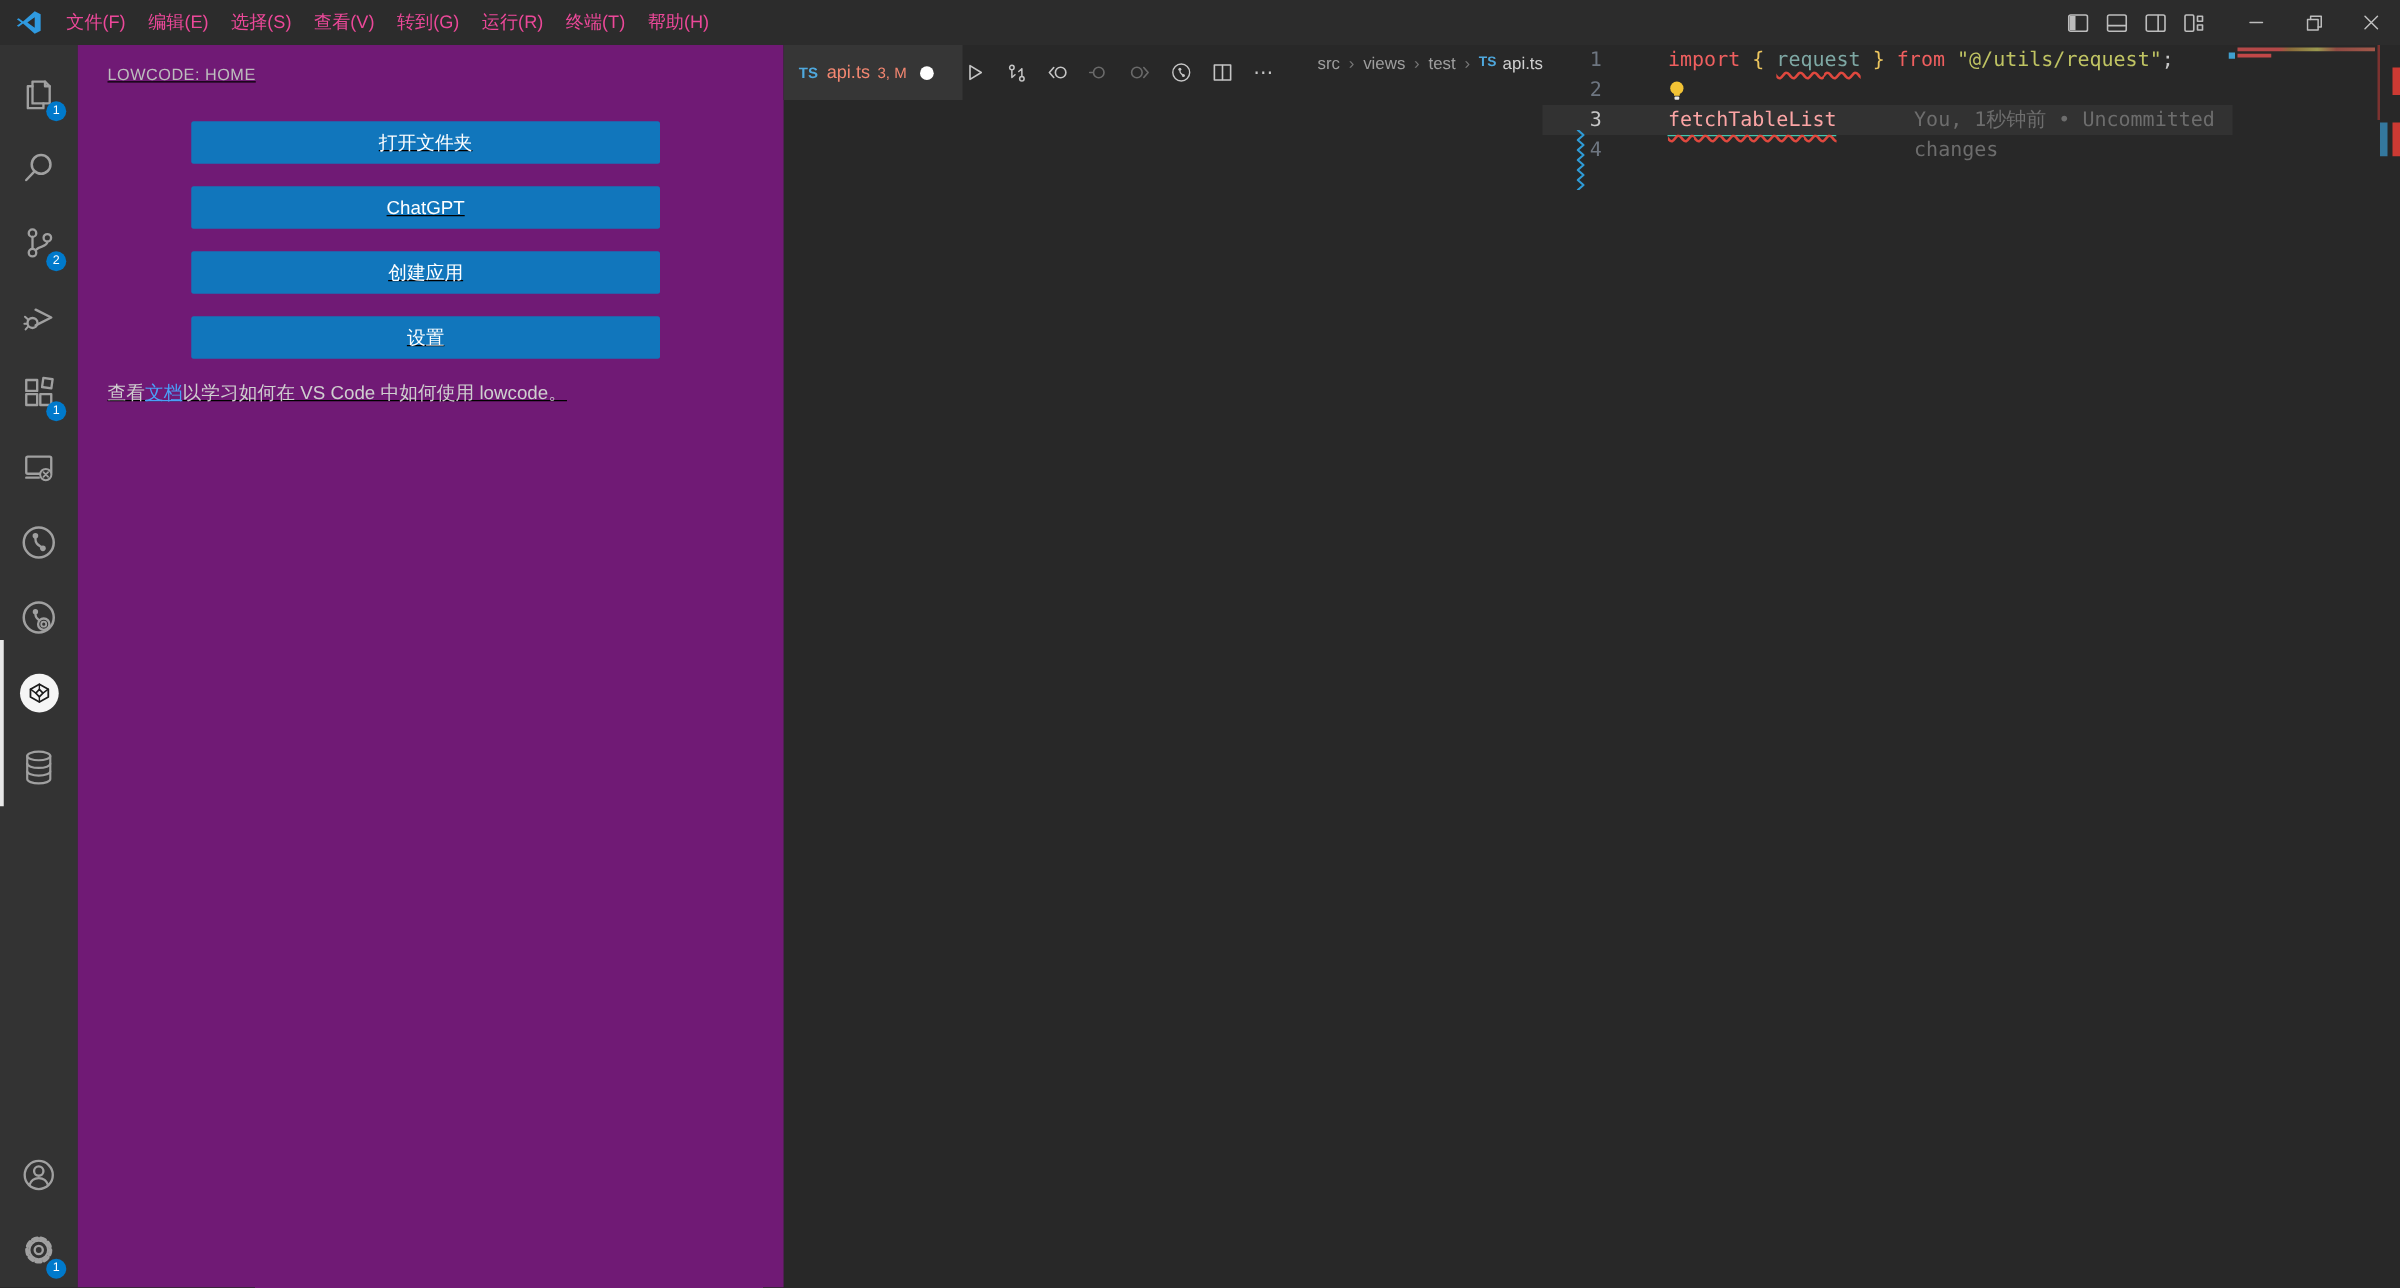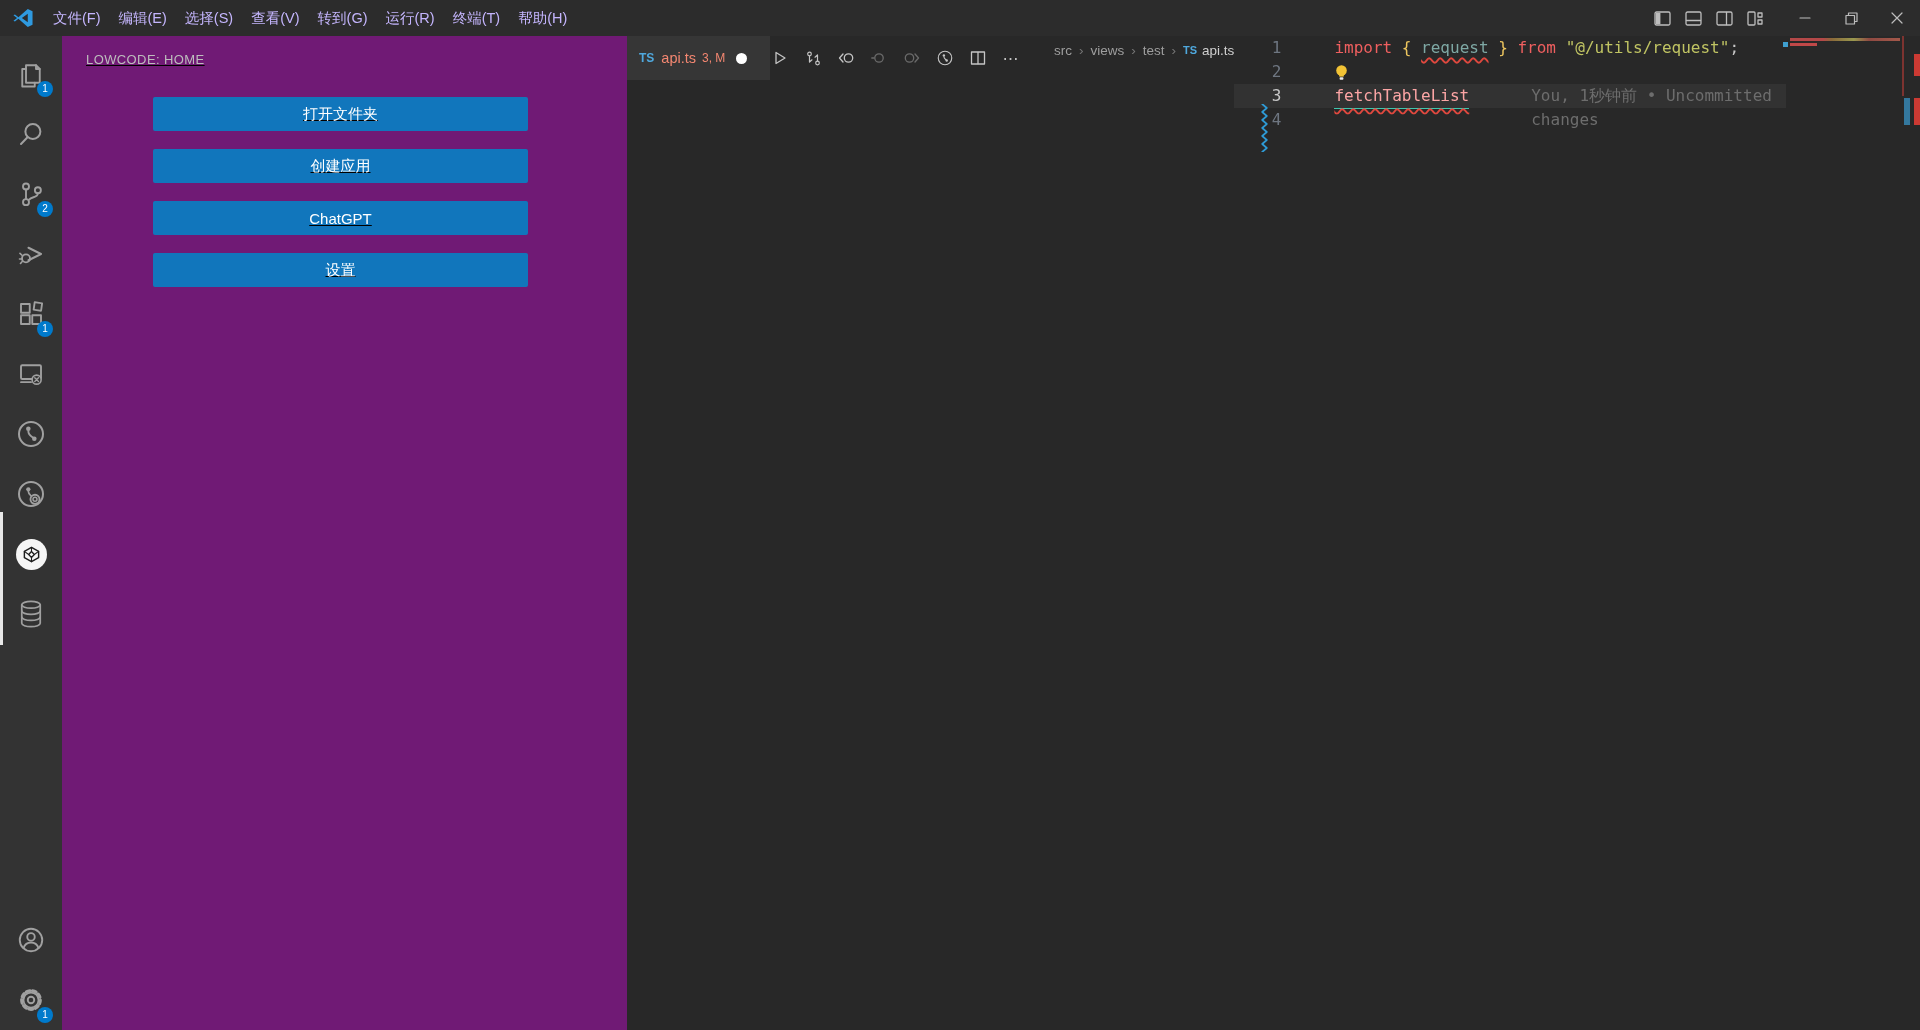--- a/index.html
+++ b/index.html
@@ -3,21 +3,21 @@
 <meta charset="utf-8">
 <style>
   * { margin:0; padding:0; box-sizing:border-box; }
   html,body { width:1920px; height:1030px; overflow:hidden; background:#282828;
     font-family:"Liberation Sans", sans-serif; -webkit-font-smoothing:antialiased; }
 
   
   .titlebar { position:relative; height:36px; background:#2c2c2c; display:flex; align-items:center; color:#cccccc; }
   .vscode-logo { width:22px; height:22px; margin:0 10px 0 12px; flex:0 0 auto; }
   .menubar { display:flex; align-items:center; height:100%; }
-  .menu-item { padding:0 9px; font-size:14.5px; line-height:36px; color:#c4b5fd; cursor:default; }
+  .menu-item { padding:0 9px; font-size:14.5px; line-height:36px; color:#ec4899; cursor:default; }
   .win-title { position:absolute; left:0; right:0; text-align:center; font-size:14.5px; color:#9f9f9f; pointer-events:none; }
   .titlebar-right { margin-left:auto; display:flex; align-items:center; height:100%; z-index:2; }
   .layout-icons { display:flex; align-items:center; gap:14px; margin-right:18px; }
   .layout-icons svg { display:block; }
   .win-ctrl { width:46px; height:36px; display:flex; align-items:center; justify-content:center; color:#bdbdbd; font-size:15px; }
 
   
   .main { display:flex; height:994px; }
 
   
@@ -247,24 +247,25 @@
         </svg>
       <span class="ab-badge">1</span>
     </div>
     <div class="ab-active-bar"></div>
   </div>
 
   <div class="sidebar">
     <div class="sidebar-title">LOWCODE: HOME</div>
     <div class="sidebar-buttons">
       <button class="sb-btn">打开文件夹</button>
+      <button class="sb-btn">ChatGPT</button>
       <button class="sb-btn">创建应用</button>
-      <button class="sb-btn">ChatGPT</button>
       <button class="sb-btn">设置</button>
     </div>
+    <div class="sidebar-hint"><span>查看</span><a>文档</a><span>以学习如何在 VS Code 中如何使用 lowcode。</span></div>
   </div>
 
   <div class="editor-area">
 
     <div class="tabbar">
       <div class="tab">
         <span class="ts-icon">TS</span>
         <span class="tab-label">api.ts</span>
         <span class="tab-deco">3, M</span>
         <span class="dirty-dot"></span>

